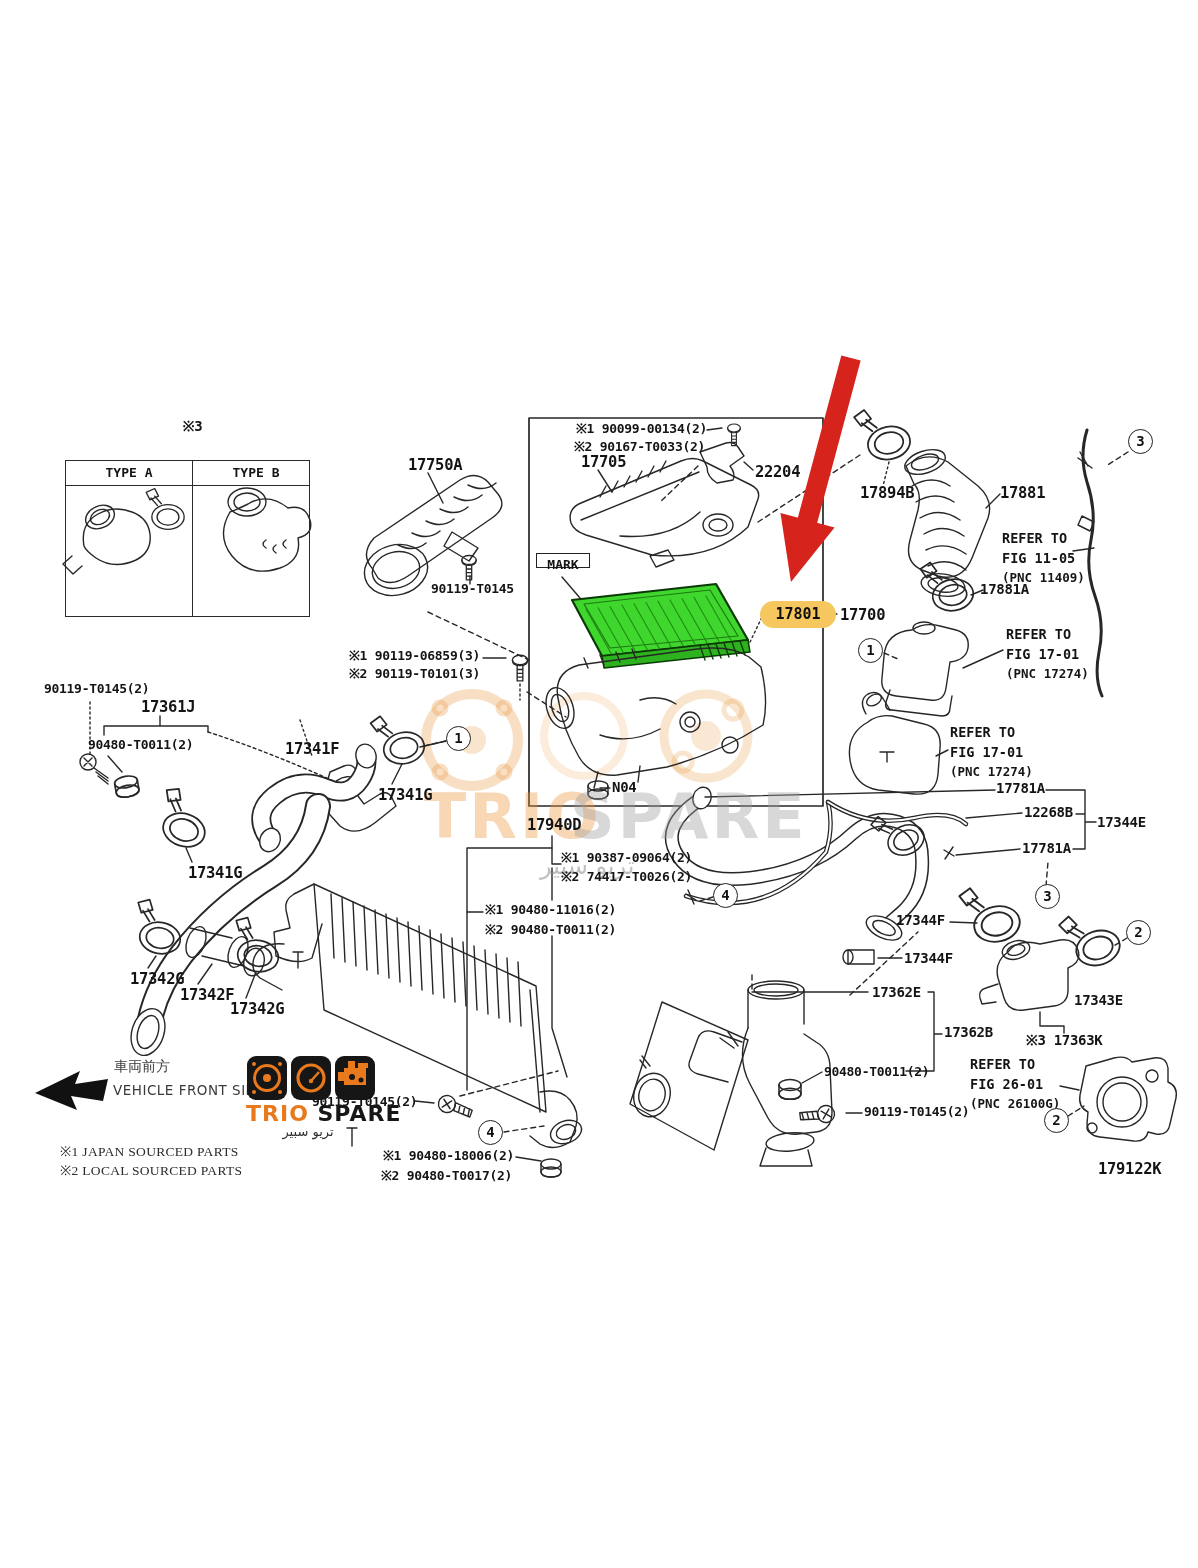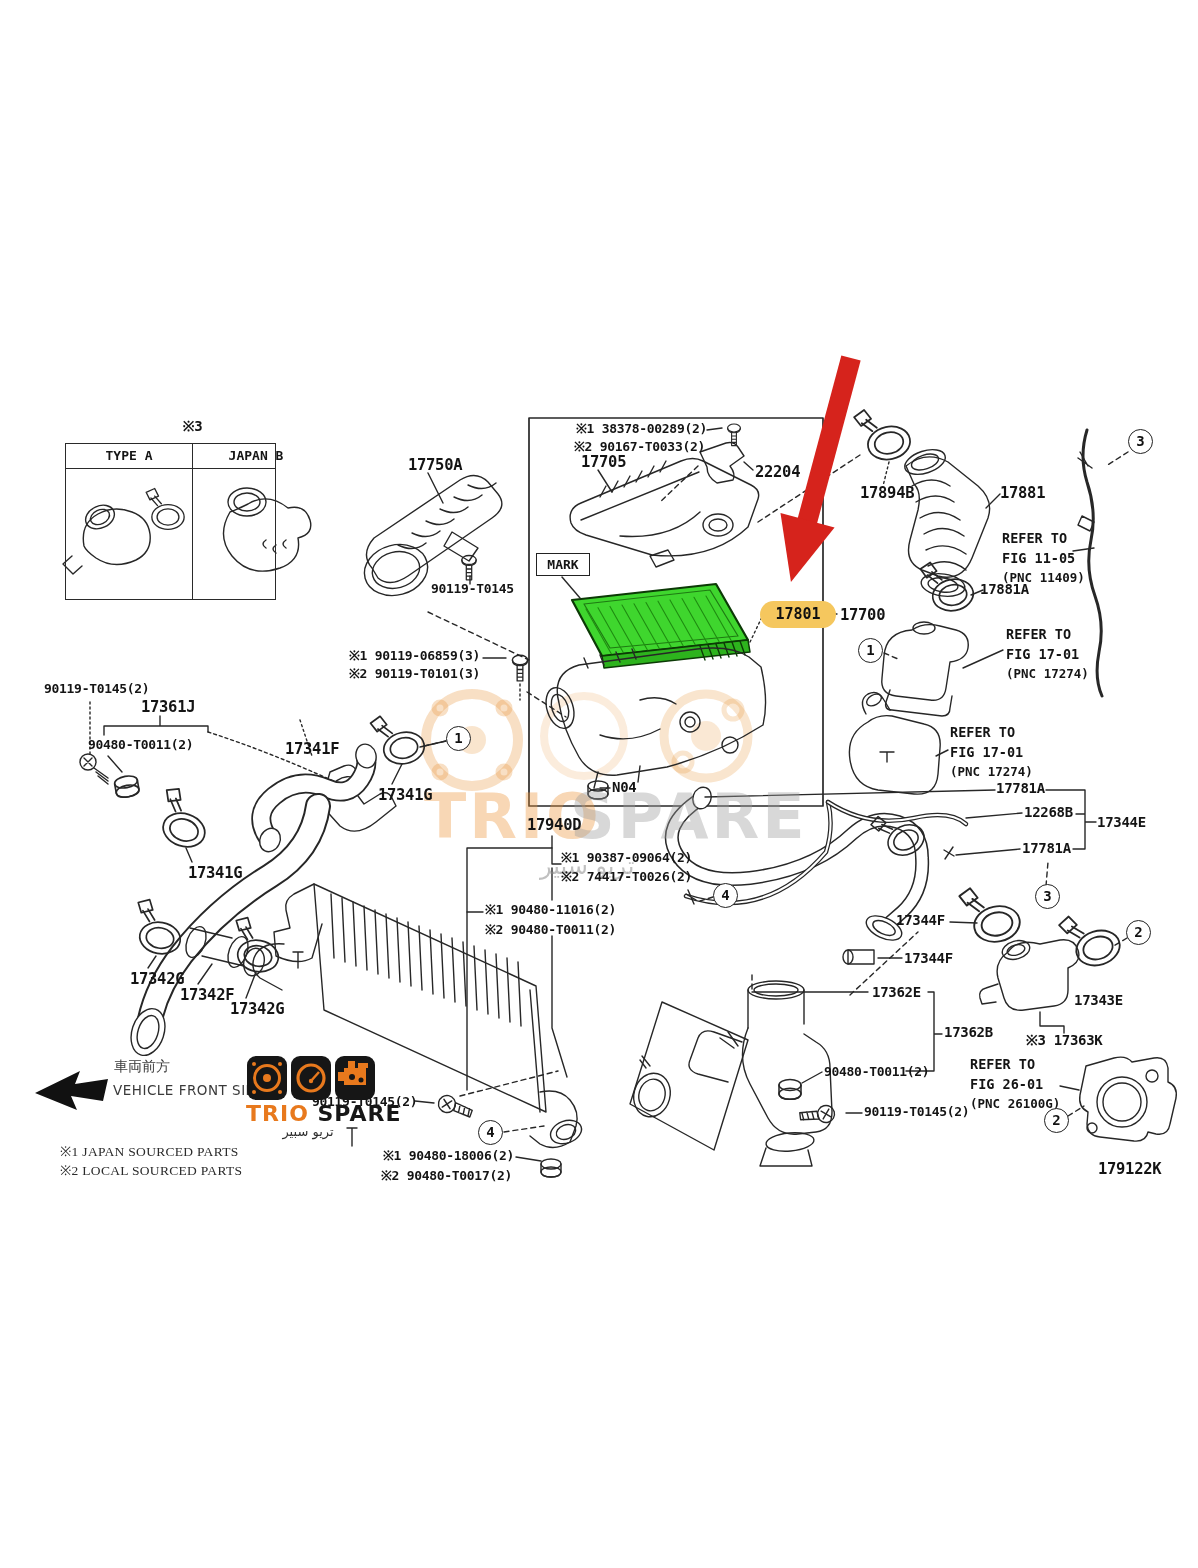--- a/index.html
+++ b/index.html
@@ -16,25 +16,25 @@
   .lbl{position:absolute;z-index:4;white-space:nowrap;font-weight:700;font-size:14px;
        letter-spacing:-.3px;color:#141414}
   .lg{font-size:15.5px}
   .sm{font-size:13px}
   .ref{position:absolute;z-index:4;font-weight:700;font-size:13.5px;line-height:1.5;
        color:#141414;white-space:nowrap}
   .ref .pnc{font-size:12.5px}
   .circ{position:absolute;z-index:4;width:25px;height:25px;border:1.7px solid #222;border-radius:50%;
         background:#fff;text-align:center;line-height:22px;font-size:14px;font-weight:700;
         color:#111;box-sizing:border-box}
-  .markbox{position:absolute;z-index:4;width:54px;height:23px;border:1.6px solid #222;background:#fff;
+  .markbox{position:absolute;z-index:4;width:54px;height:15px;border:1.6px solid #222;background:#fff;
            text-align:center;font-weight:700;font-size:13px;line-height:21px;box-sizing:border-box}
   .pill{position:absolute;z-index:4;width:76px;height:27px;background:var(--pill,#f5c75e);
         border-radius:14px;text-align:center;font-weight:700;font-size:15px;line-height:27px;color:#101010}
-  .tbl{position:absolute;z-index:4;left:65px;top:443px;width:211px;height:157px;
+  .tbl{position:absolute;z-index:4;left:65px;top:460px;width:245px;height:157px;
        border:1.6px solid #2a2a2a;box-sizing:border-box}
   .tbl .vline{position:absolute;left:126px;top:0;width:0;height:100%;border-left:1.6px solid #2a2a2a}
   .tbl .hline{position:absolute;left:0;top:24px;width:100%;height:0;border-top:1.6px solid #2a2a2a}
   .tbl .hcell{position:absolute;top:4px;width:126px;text-align:center;font-weight:700;font-size:13px}
   .front-jp{position:absolute;z-index:4;font-family:"DejaVu Sans",sans-serif;font-size:14px;color:#3a3a3a}
   .front-en{position:absolute;z-index:4;font-family:"DejaVu Sans",sans-serif;font-size:13.5px;
             letter-spacing:.5px;color:#3a3a3a}
   .legend{position:absolute;z-index:4;font-family:Liberation Serif, serif;font-size:13.5px;
           letter-spacing:.3px;color:#2b2b2b;white-space:nowrap}
   #logo-svg{z-index:6}
@@ -351,26 +351,26 @@
 
 <div class="wm-word wm-trio" style="left:424px;top:780px">TRIO</div>
 <div class="wm-word wm-spare" style="left:570px;top:780px">SPARE</div>
 <div class="wm-ar" style="left:540px;top:852px">تريو سبير</div>
 
 <div class="lbl" style="left:65px;top:416px;width:255px;text-align:center">※3</div>
 <div class="tbl">
   <div class="vline"></div>
   <div class="hline"></div>
   <div class="hcell" style="left:0">TYPE A</div>
-  <div class="hcell" style="left:127px">JAPAN B</div>
+  <div class="hcell" style="left:127px">TYPE B</div>
 </div>
 
 <div class="lbl lg" style="left:408px;top:456px">17750A</div>
 <div class="lbl sm" style="left:431px;top:581px">90119-T0145</div>
-<div class="lbl sm" style="left:576px;top:419px">※1 38378-00289(2)</div>
+<div class="lbl sm" style="left:576px;top:419px">※1 90099-00134(2)</div>
 <div class="lbl sm" style="left:574px;top:437px">※2 90167-T0033(2)</div>
 <div class="lbl lg" style="left:581px;top:453px">17705</div>
 <div class="lbl lg" style="left:755px;top:463px">22204</div>
 <div class="markbox" style="left:536px;top:553px">MARK</div>
 <div class="pill" style="left:760px;top:601px">17801</div>
 <div class="lbl lg" style="left:840px;top:606px">17700</div>
 <div class="lbl lg" style="left:860px;top:484px">17894B</div>
 <div class="lbl lg" style="left:1000px;top:484px">17881</div>
 <div class="lbl" style="left:980px;top:581px">17881A</div>
 

